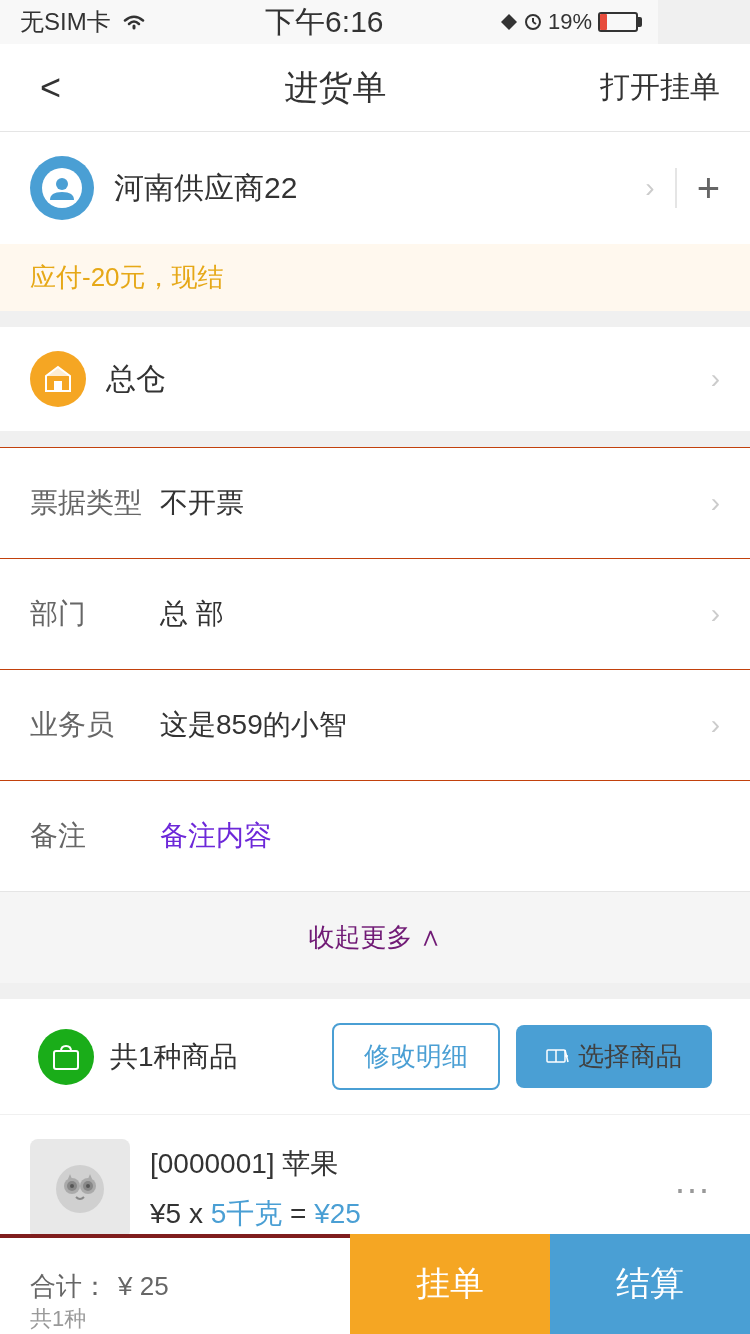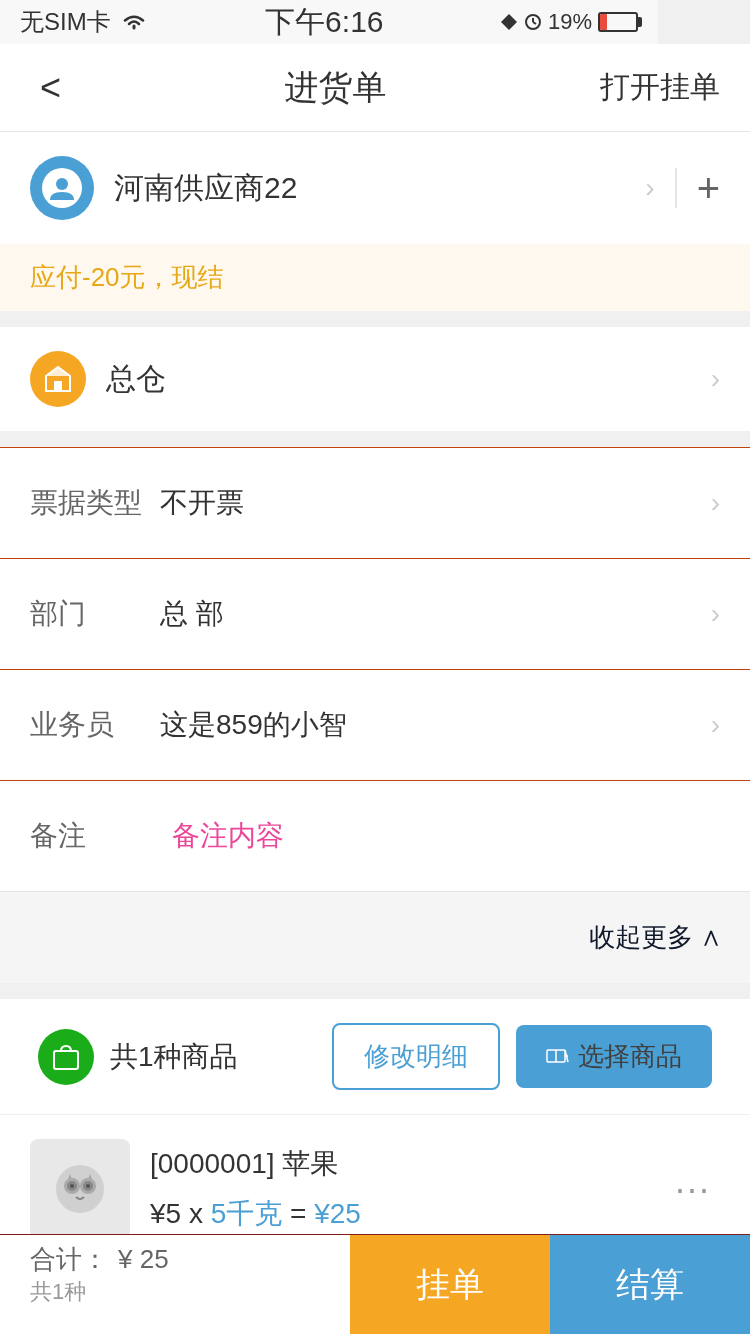--- a/index.html
+++ b/index.html
@@ -192,31 +192,30 @@
       font-size: 28px;
       color: #666;
       flex-shrink: 0;
     }
     .form-value {
       flex: 1;
       font-size: 28px;
       color: #333;
     }
     .form-value.placeholder {
-      color: #ec4899;
-      margin-left: 12px;
+      color: #6d28d9;
     }
 
     
     .collapse-btn {
       background: #f5f5f5;
-      text-align: right;
+      text-align: center;
       padding: 28px;
       font-size: 26px;
-      color: #0f172a;
+      color: #701a75;
       cursor: pointer;
       border-top: 1px solid #e5e5e5;
     }
 
     
     .products-header {
       display: flex;
       align-items: center;
       padding: 24px 38px;
       background: #fff;
@@ -301,23 +300,23 @@
       padding: 10px;
     }
 
     
     .bottom-bar {
       position: fixed;
       bottom: 0;
       width: 750px;
       height: 100px;
       display: flex;
-      align-items: flex-start;
-      background: #fff;
-      border-top: 1px solid #7f1d1d;
+      align-items: flex-end;
+      background: #fff;
+      border-top: 4px solid #7f1d1d;
     }
     .total-section {
       flex: 1;
       padding: 0 30px;
     }
     .total-amount {
       font-size: 36px;
       color: #333;
       font-weight: 500;
     }

